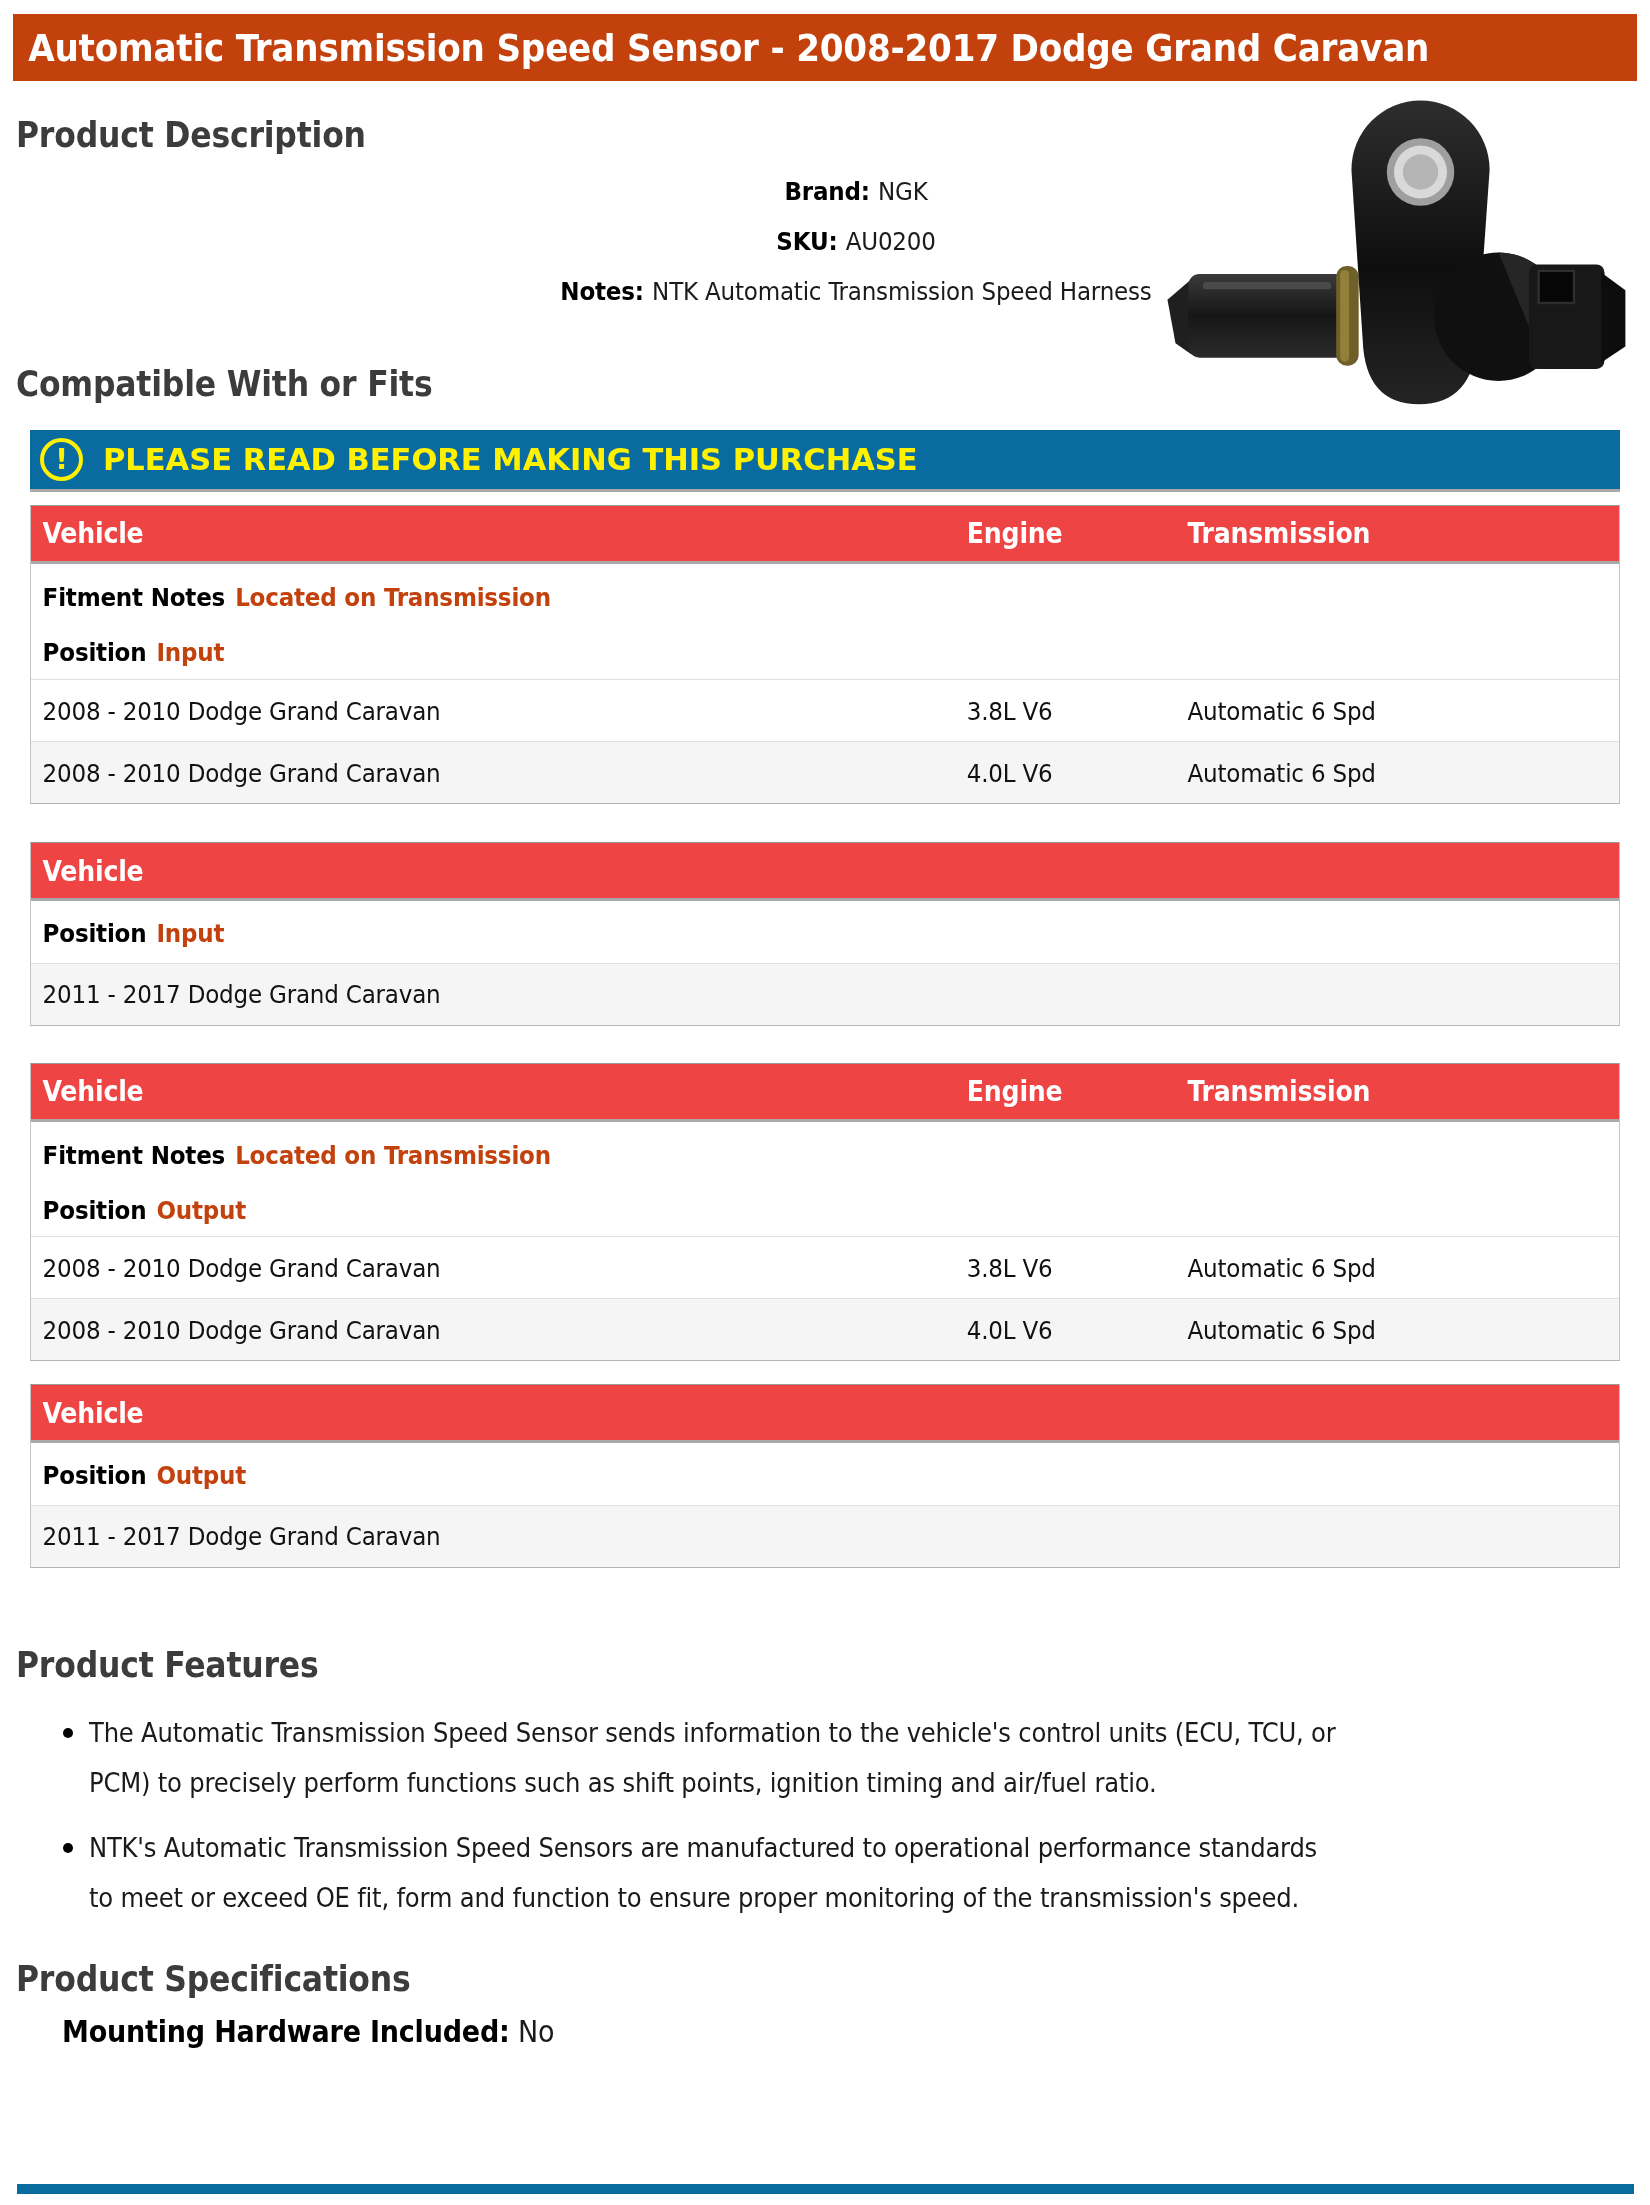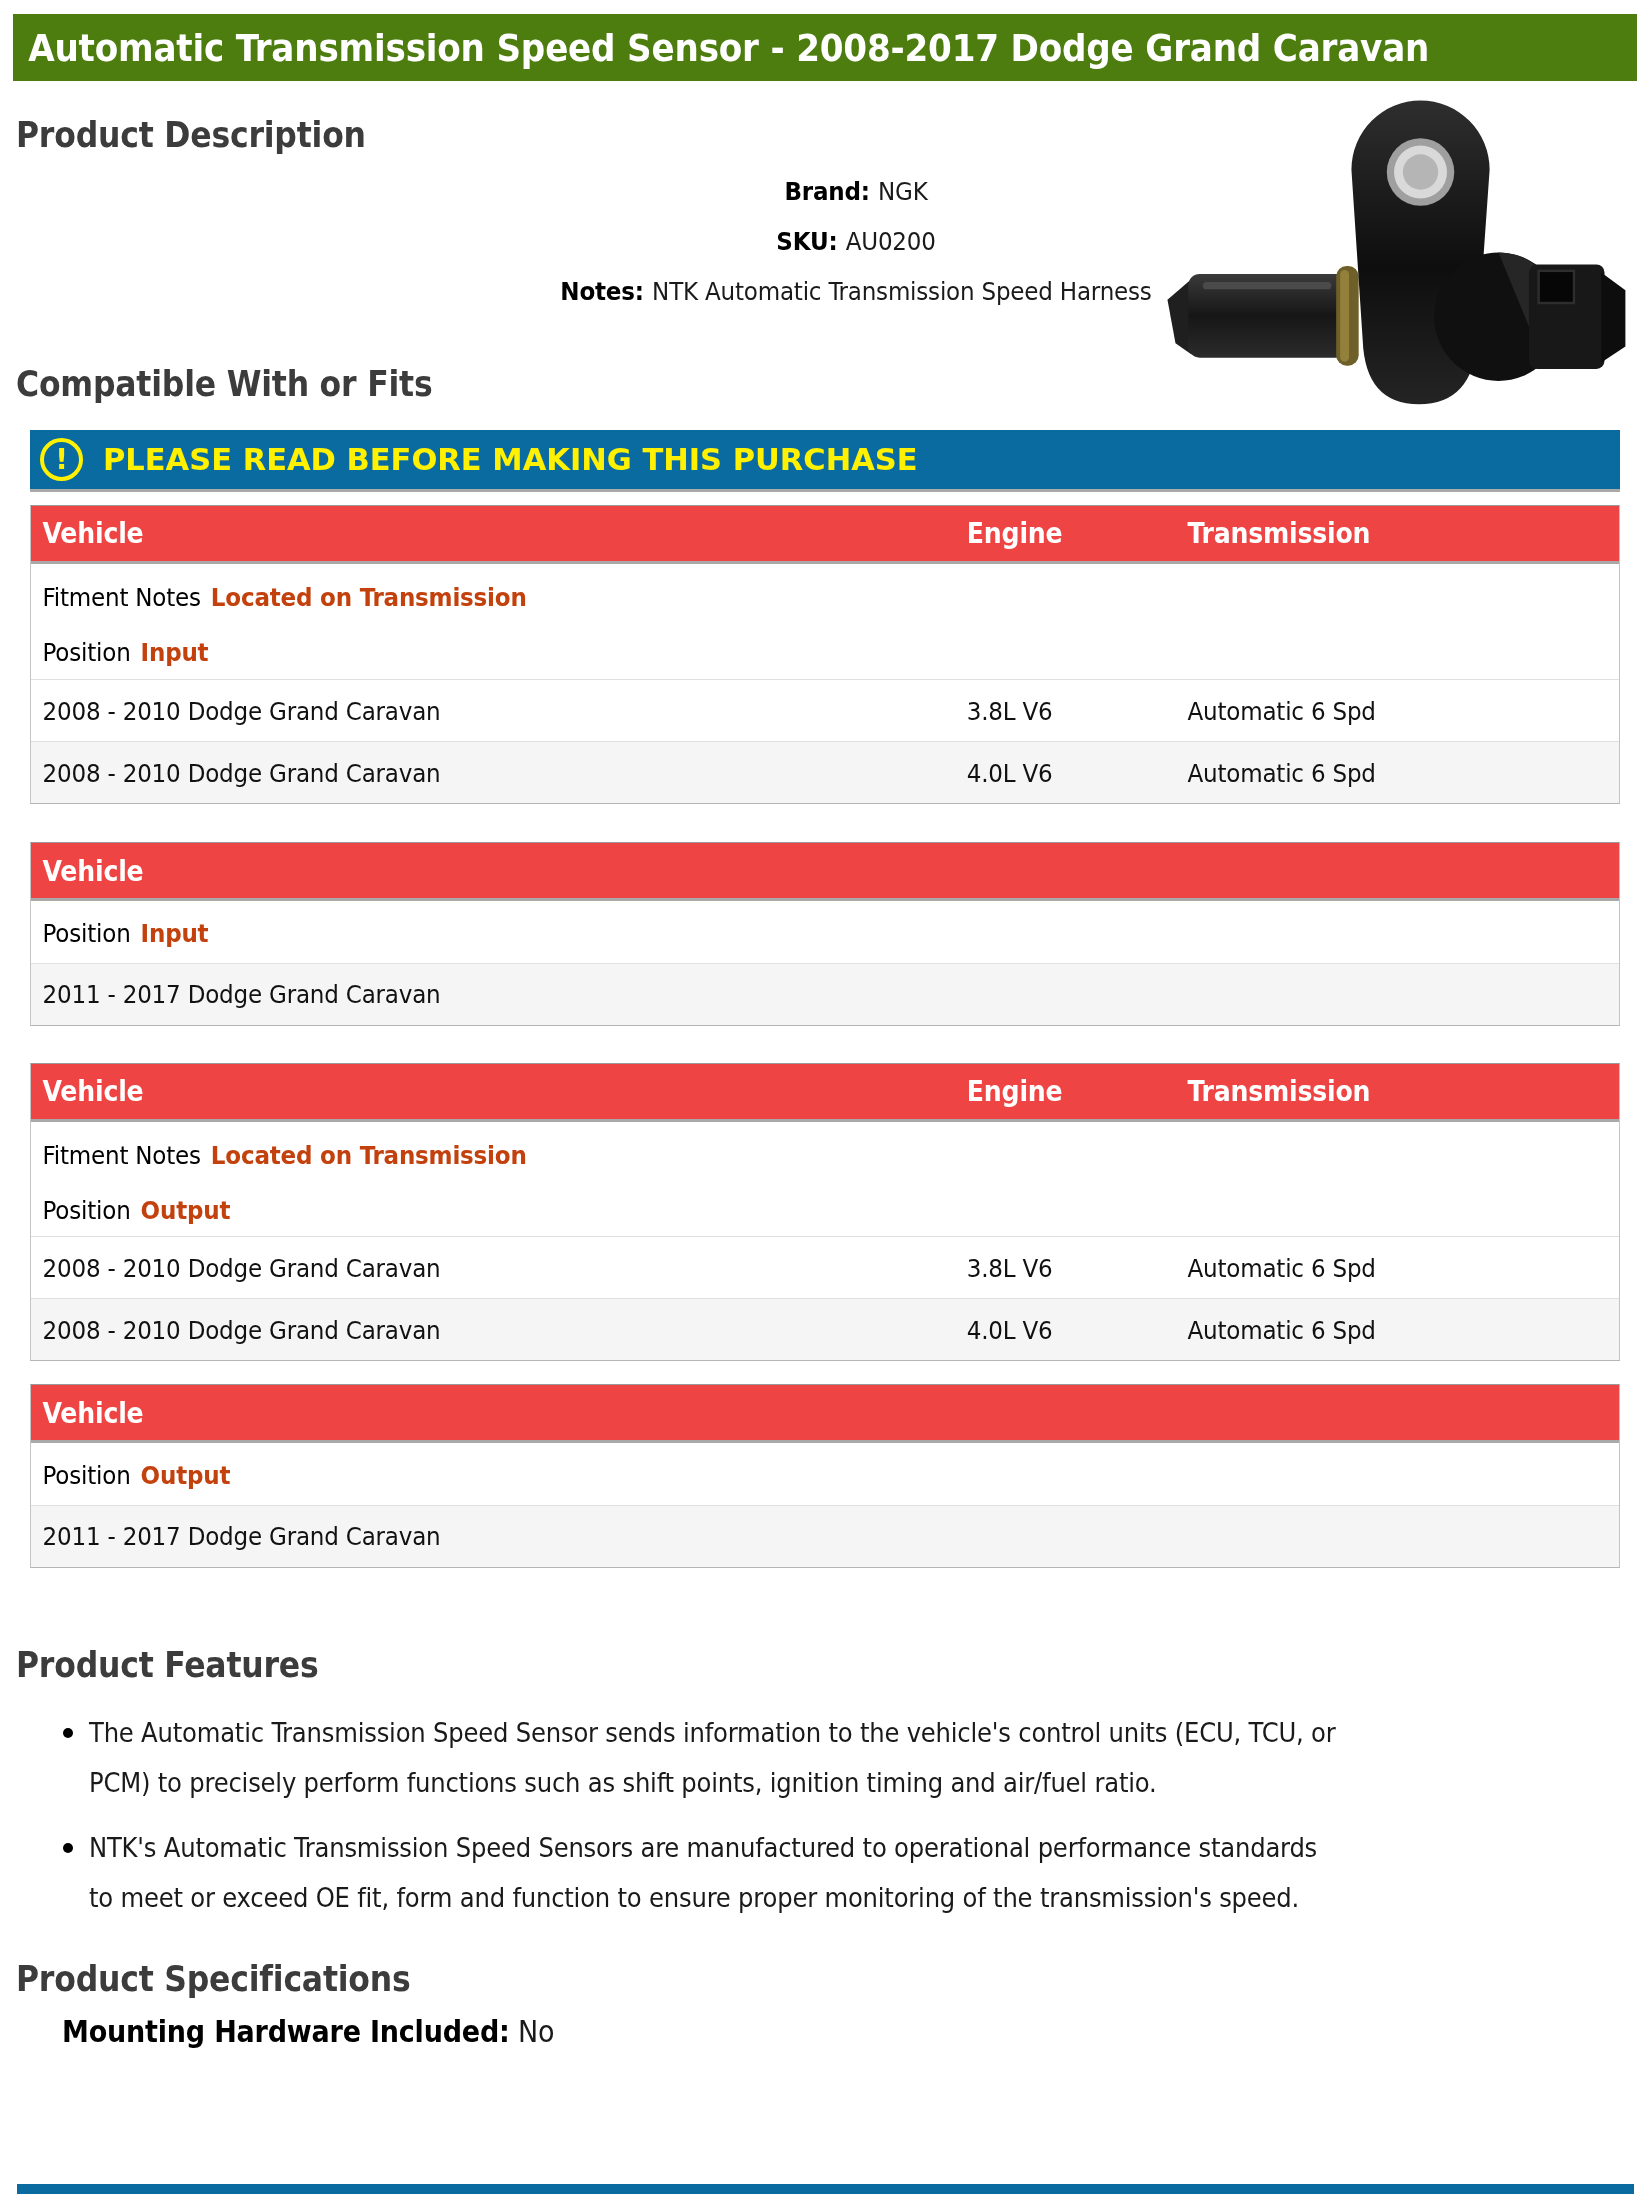--- a/index.html
+++ b/index.html
@@ -12,21 +12,21 @@
     font-family:"DejaVu Sans","Liberation Sans",sans-serif;
     font-stretch:condensed;
     letter-spacing:-0.015em;
     color:#111111;
   }
 
   
   .title-bar {
     margin:14px 13.2px 0 13.2px;
     height:67px;
-    background:#4d7c0f;
+    background:#c2410c;
     display:flex; align-items:center;
     padding-left:15px;
   }
   .title-bar h1 {
     color:#ffffff; font-size:38px; font-weight:700; line-height:1;
     font-stretch:condensed; white-space:nowrap;
   }
 
   
   .sec-h {
@@ -91,21 +91,21 @@
   .thead .th {
     color:#ffffff; font-size:28px; font-weight:700;
     padding-left:11.6px; white-space:nowrap;
   }
   .three { display:grid; grid-template-columns:58.2% 13.9% 27.9%; }
   .one { display:block; }
   .notes-cell { padding:18px 11.6px 11.6px 11.6px; background:#ffffff; }
   .notes-cell.short { padding:16.5px 11.6px 15px 11.6px; }
   .notes-cell p { font-size:25.6px; line-height:30px; }
   .notes-cell p + p { margin-top:25px; }
-  .notes-cell b { font-weight:400; color:#000000; margin-right:10px; }
+  .notes-cell b { font-weight:700; color:#000000; margin-right:10px; }
   .red { color:#c2410c;font-weight:bold; }
   .trow {
     height:62px; align-items:center;
     border-top:0.8px solid #e0e0e0;
     background:#ffffff;
   }
   .trow .td { font-size:25.6px; padding-left:11.6px; white-space:nowrap; }
   .trow.alt { background:#f5f5f5; }
 
   

